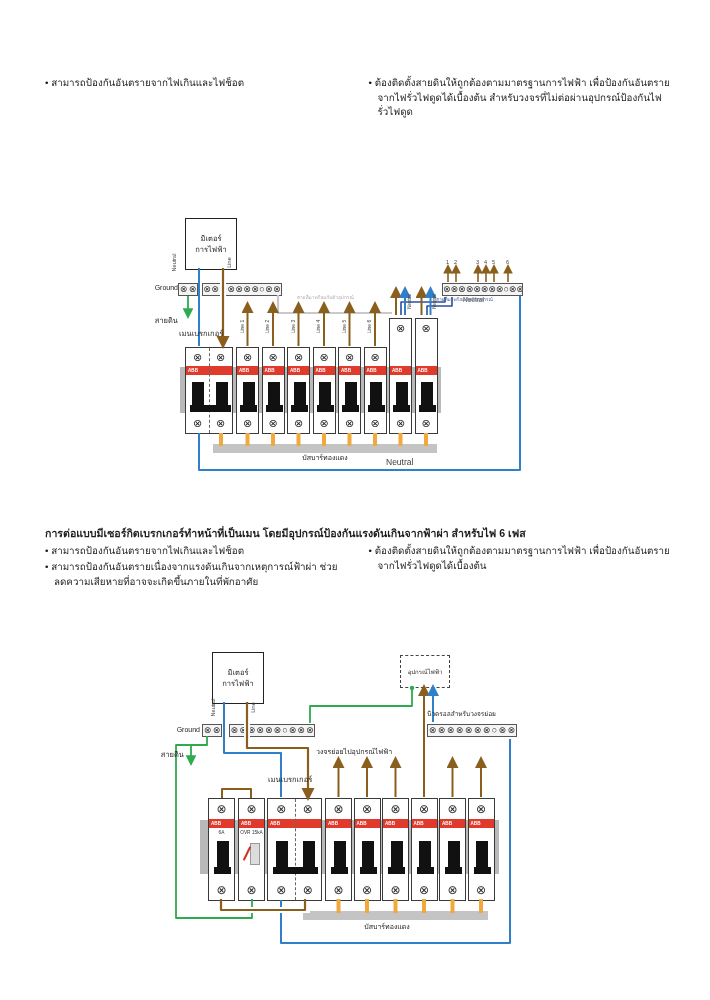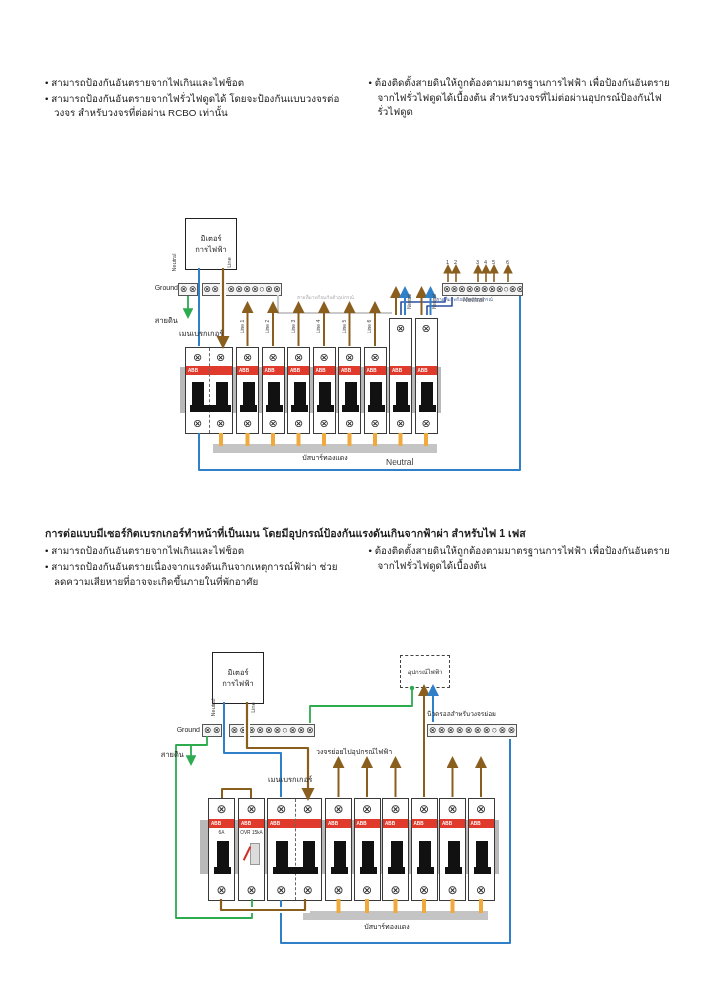--- a/index.html
+++ b/index.html
@@ -36,30 +36,29 @@
 </style>
 </head>
 <body>
 
 <div id="page">
 
   <div class="sec" style="top:76px">
     <div class="cols">
       <div class="col">
         <div class="b">• สามารถป้องกันอันตรายจากไฟเกินและไฟช็อต</div>
-        <div class="b">• สามารถป้องกันอันตรายจากไฟรั่วไฟดูดได้ โดยจะป้องกันแบบวงจรต่อวงจร สำหรับวงจรที่ต่อผ่าน RCBO เท่านั้น</div>
       </div>
       <div class="col">
         <div class="b">• ต้องติดตั้งสายดินให้ถูกต้องตามมาตรฐานการไฟฟ้า เพื่อป้องกันอันตรายจากไฟรั่วไฟดูดได้เบื้องต้น สำหรับวงจรที่ไม่ต่อผ่านอุปกรณ์ป้องกันไฟรั่วไฟดูด</div>
       </div>
     </div>
   </div>
 
   <div class="sec" style="top:526px">
-    <div class="sec-title">การต่อแบบมีเซอร์กิตเบรกเกอร์ทำหน้าที่เป็นเมน โดยมีอุปกรณ์ป้องกันแรงดันเกินจากฟ้าผ่า สำหรับไฟ 1 เฟส</div>
+    <div class="sec-title">การต่อแบบมีเซอร์กิตเบรกเกอร์ทำหน้าที่เป็นเมน โดยมีอุปกรณ์ป้องกันแรงดันเกินจากฟ้าผ่า สำหรับไฟ 6 เฟส</div>
     <div class="cols">
       <div class="col">
         <div class="b">• สามารถป้องกันอันตรายจากไฟเกินและไฟช็อต</div>
         <div class="b">• สามารถป้องกันอันตรายเนื่องจากแรงดันเกินจากเหตุการณ์ฟ้าผ่า ช่วยลดความเสียหายที่อาจจะเกิดขึ้นภายในที่พักอาศัย</div>
       </div>
       <div class="col">
         <div class="b">• ต้องติดตั้งสายดินให้ถูกต้องตามมาตรฐานการไฟฟ้า เพื่อป้องกันอันตรายจากไฟรั่วไฟดูดได้เบื้องต้น</div>
       </div>
     </div>
   </div>

